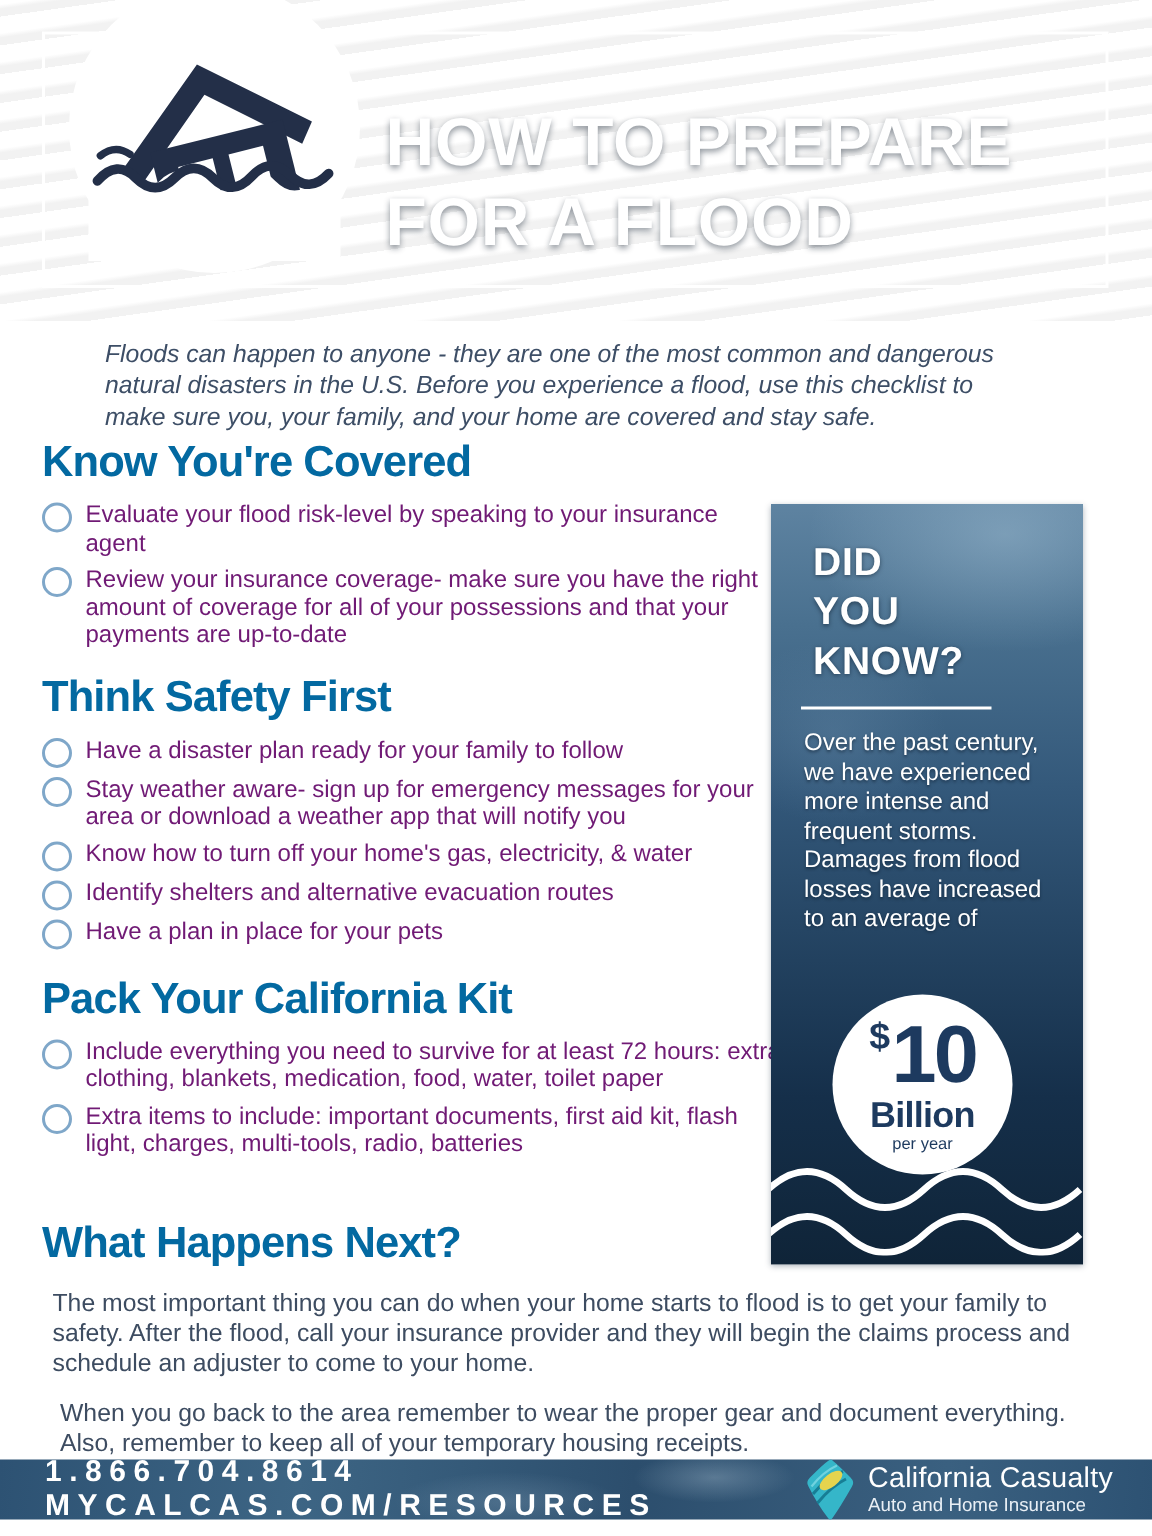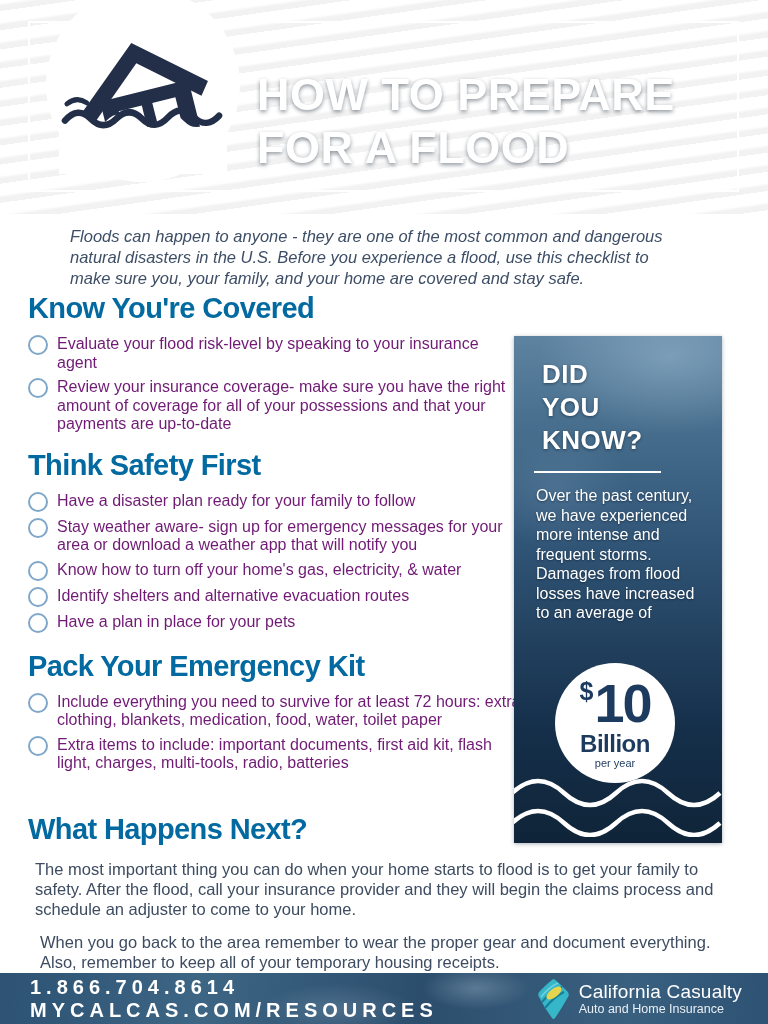--- a/index.html
+++ b/index.html
@@ -87,21 +87,21 @@
   .stat-per{font-size:11px;margin-top:2px;line-height:1;}
   .dyk-waves{position:absolute;left:0;bottom:6px;width:208px;height:70px;}
   
   .whatnext{position:absolute;left:28px;top:812px;width:722px;}
   .whatnext p{
     margin:13px 0 0 7px;font-size:16.5px;line-height:20px;color:#3d4c61;width:706px;
   }
   .whatnext p.p2{margin-left:12px;}
   
   .footer{
-    position:absolute;left:0;top:973px;width:768px;height:51px;
+    position:absolute;left:0;top:973px;width:768px;height:40px;
     display:flex;align-items:center;justify-content:space-between;
     padding:0 26px 0 30px;box-sizing:border-box;color:#ffffff;
     background:
       radial-gradient(10% 60% at 62% 30%, rgba(190,210,225,.30), rgba(190,210,225,0) 70%),
       radial-gradient(14% 70% at 44% 70%, rgba(170,195,215,.22), rgba(170,195,215,0) 70%),
       linear-gradient(94deg,#2d5273 0%,#3d6584 26%,#2c4e6d 55%,#3a6080 82%,#2d5273 100%);
   }
   .phone{font-size:20px;font-weight:700;letter-spacing:5px;line-height:23px;white-space:nowrap;}
   .siteurl{font-size:20px;font-weight:700;letter-spacing:5px;line-height:23px;white-space:nowrap;}
   .brand{display:flex;align-items:center;gap:9px;}
@@ -174,21 +174,21 @@
           <span>Identify shelters and alternative evacuation routes</span>
         </li>
         <li>
           <span class="chk"></span>
           <span>Have a plan in place for your pets</span>
         </li>
       </ul>
     </section>
 
     <section class="sec3">
-      <h2 class="section-h">Pack Your Emergency Kit</h2>
+      <h2 class="section-h">Pack Your California Kit</h2>
       <ul class="checklist">
         <li>
           <span class="chk"></span>
           <span>Include everything you need to survive for at least 72 hours: extra clothing, blankets, medication, food, water, toilet paper</span>
         </li>
         <li>
           <span class="chk"></span>
           <span>Extra items to include: important documents, first aid kit, flash light, charges, multi-tools, radio, batteries</span>
         </li>
       </ul>

